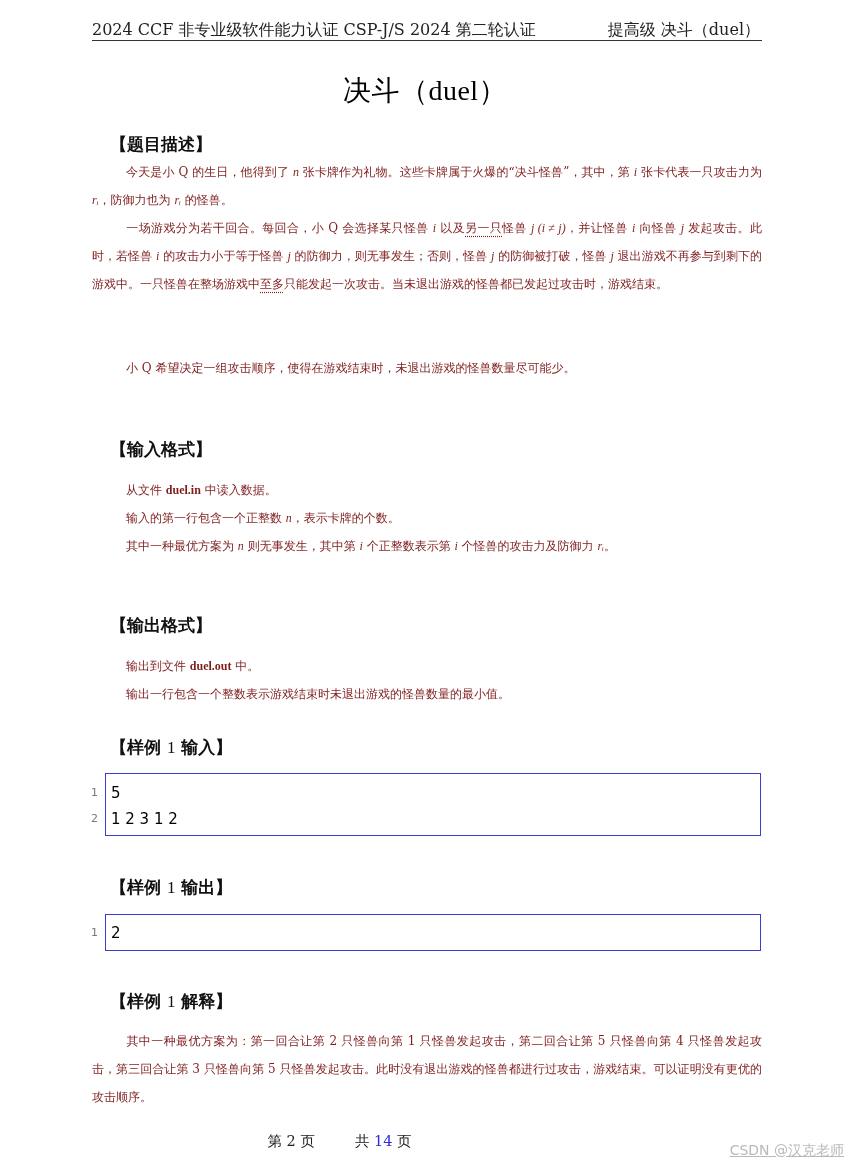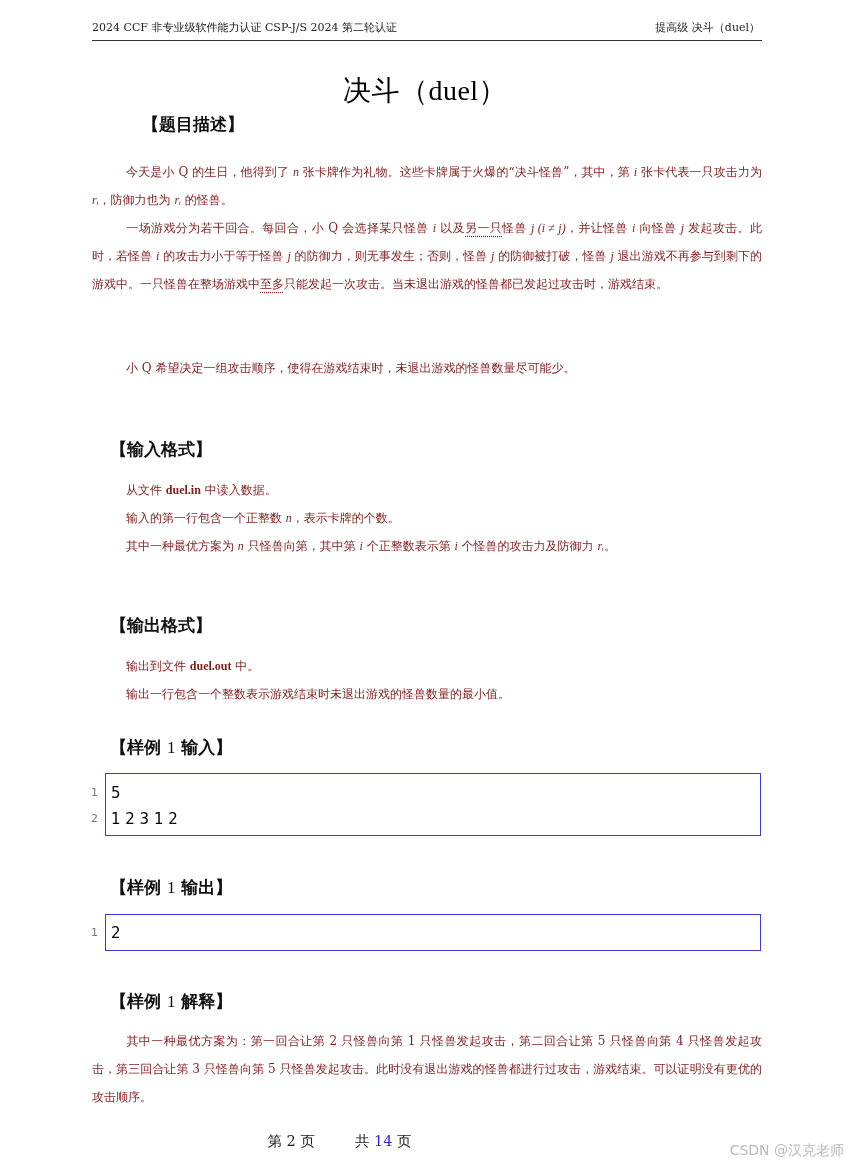--- a/index.html
+++ b/index.html
@@ -4,21 +4,21 @@
 <style>
   html, body { margin: 0; padding: 0; background: #ffffff; }
   body {
     width: 850px; height: 1168px; position: relative; overflow: hidden;
     font-family: "DejaVu Serif", "Liberation Serif", serif;
     color: #111;
   }
   .page-header {
     position: absolute; left: 92px; top: 18px; width: 670px; height: 22px;
     border-bottom: 1.2px solid #333;
-    font-size: 11px; color: #222;
+    font-size: 16px; color: #222;
   }
   .page-header .left { position: absolute; left: 0; top: 2px; }
   .page-header .right { position: absolute; right: 2px; top: 2px; }
 
   .doc-title {
     position: absolute; left: 0; width: 850px; top: 72px;
     text-align: center; font-size: 28px; letter-spacing: 0.5px;
     font-family: "DejaVu Sans", "Liberation Sans", sans-serif;
     font-weight: 500; color: #000;
   }
@@ -59,50 +59,50 @@
   .page-footer {
     position: absolute; left: 0; width: 679px; top: 1132px;
     text-align: center; font-size: 14.5px; color: #222;
   }
   .page-footer .total { color: #2b2bd9; }
   .page-footer .gap { display: inline-block; width: 40px; }
 
   .watermark {
     position: absolute; right: 6px; top: 1142px;
     font-family: "DejaVu Sans", "Liberation Sans", sans-serif;
-    font-size: 14px; color: #b9b9b9;
+    font-size: 14px; color: #b9b9b9; text-decoration: underline;
   }
 </style>
 </head>
 <body>
 
 <div class="page-header">
   <span class="left">2024 CCF 非专业级软件能力认证 CSP-J/S 2024 第二轮认证</span>
   <span class="right">提高级 决斗（duel）</span>
 </div>
 
 <div class="doc-title">
   <span>决斗</span><span class="latin">（duel）</span>
 </div>
 
-<div class="section-heading" style="top:113px;margin-left:32px;">【题目描述】</div>
+<div class="section-heading" style="top:133px;">【题目描述】</div>
 
 <div class="para" style="top:158px;"><span class="indent"></span><span>今天是小 Q 的生日，他得到了 </span><span class="math">n</span><span> 张卡牌作为礼物。这些卡牌属于火爆的“决斗怪兽”，其中，第 </span><span class="math">i</span><span> 张卡代表一只攻击力为 </span><span class="math">rᵢ</span><span>，防御力也为 </span><span class="math">rᵢ</span><span> 的怪兽。</span></div>
 
 <div class="para" style="top:214px;"><span class="indent"></span><span>一场游戏分为若干回合。每回合，小 Q 会选择某只怪兽 </span><span class="math">i</span><span> 以及</span><span class="emph">另一只</span><span>怪兽 </span><span class="math">j (i ≠ j)</span><span>，并让怪兽 </span><span class="math">i</span><span> 向怪兽 </span><span class="math">j</span><span> 发起攻击。此时，若怪兽 </span><span class="math">i</span><span> 的攻击力小于等于怪兽 </span><span class="math">j</span><span> 的防御力，则无事发生；否则，怪兽 </span><span class="math">j</span><span> 的防御被打破，怪兽 </span><span class="math">j</span><span> 退出游戏不再参与到剩下的游戏中。一只怪兽在整场游戏中</span><span class="emph">至多</span><span>只能发起一次攻击。当未退出游戏的怪兽都已发起过攻击时，游戏结束。</span></div>
 
 <div class="para" style="top:354px;"><span class="indent"></span><span>小 Q 希望决定一组攻击顺序，使得在游戏结束时，未退出游戏的怪兽数量尽可能少。</span></div>
 
 <div class="section-heading" style="top:438px;">【输入格式】</div>
 
 <div class="para" style="top:476px;"><span class="indent"></span><span>从文件 </span><span class="bold-math">duel.in</span><span> 中读入数据。</span></div>
 
 <div class="para" style="top:504px;"><span class="indent"></span><span>输入的第一行包含一个正整数 </span><span class="math">n</span><span>，表示卡牌的个数。</span></div>
 
-<div class="para" style="top:532px;"><span class="indent"></span><span>其中一种最优方案为 </span><span class="math">n</span><span> 只怪兽向第，其中第 </span><span class="math">i</span><span> 个正整数表示第 </span><span class="math">i</span><span> 个怪兽的攻击力及防御力 </span><span class="math">rᵢ</span><span>。</span></div>
+<div class="para" style="top:532px;"><span class="indent"></span><span>其中一种最优方案为 </span><span class="math">n</span><span> 则无事发生，其中第 </span><span class="math">i</span><span> 个正整数表示第 </span><span class="math">i</span><span> 个怪兽的攻击力及防御力 </span><span class="math">rᵢ</span><span>。</span></div>
 
 <div class="section-heading" style="top:614px;">【输出格式】</div>
 
 <div class="para" style="top:652px;"><span class="indent"></span><span>输出到文件 </span><span class="bold-math">duel.out</span><span> 中。</span></div>
 
 <div class="para" style="top:680px;"><span class="indent"></span><span>输出一行包含一个整数表示游戏结束时未退出游戏的怪兽数量的最小值。</span></div>
 
 <div class="section-heading" style="top:736px;"><span>【样例 </span><span class="num">1</span><span> 输入】</span></div>
 
 <div class="code-block" style="top:773px; height:63px; padding-top:6px; box-sizing:border-box;">

